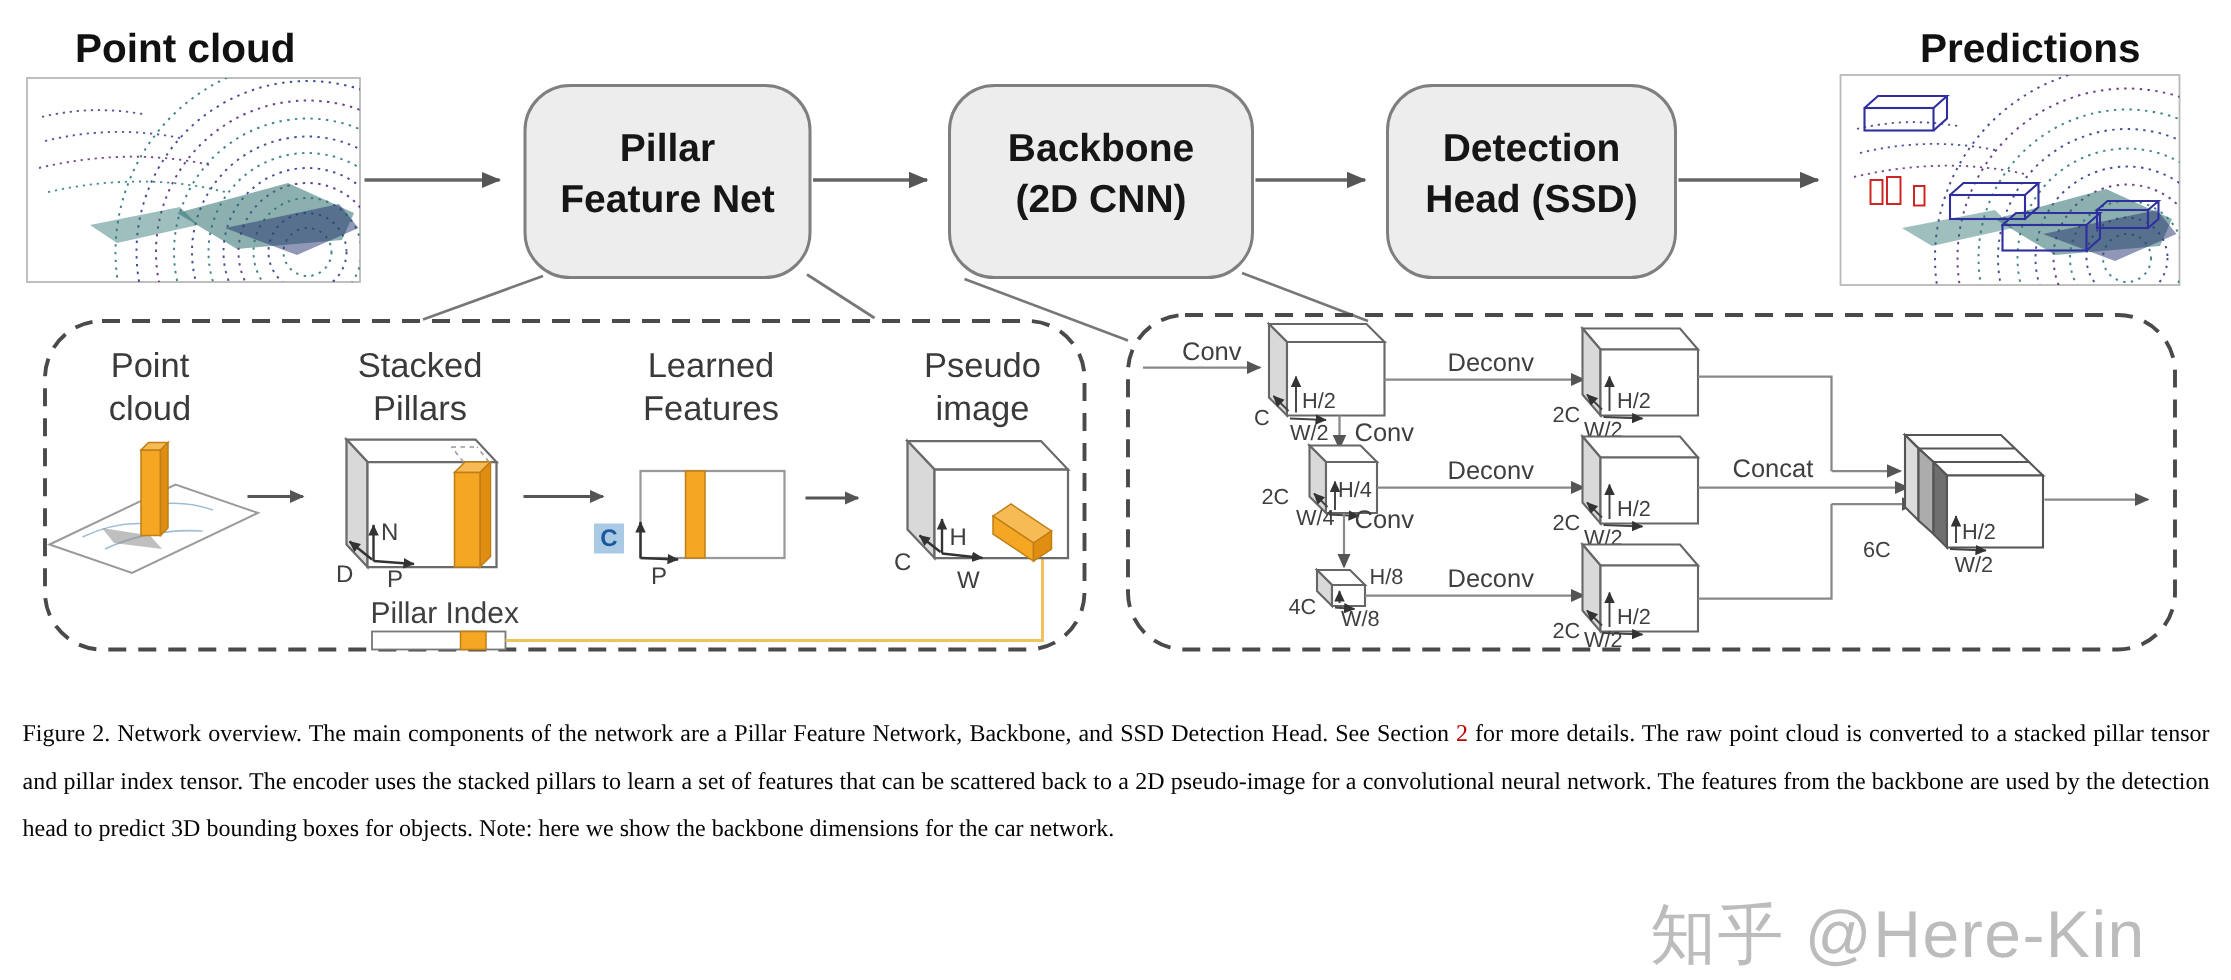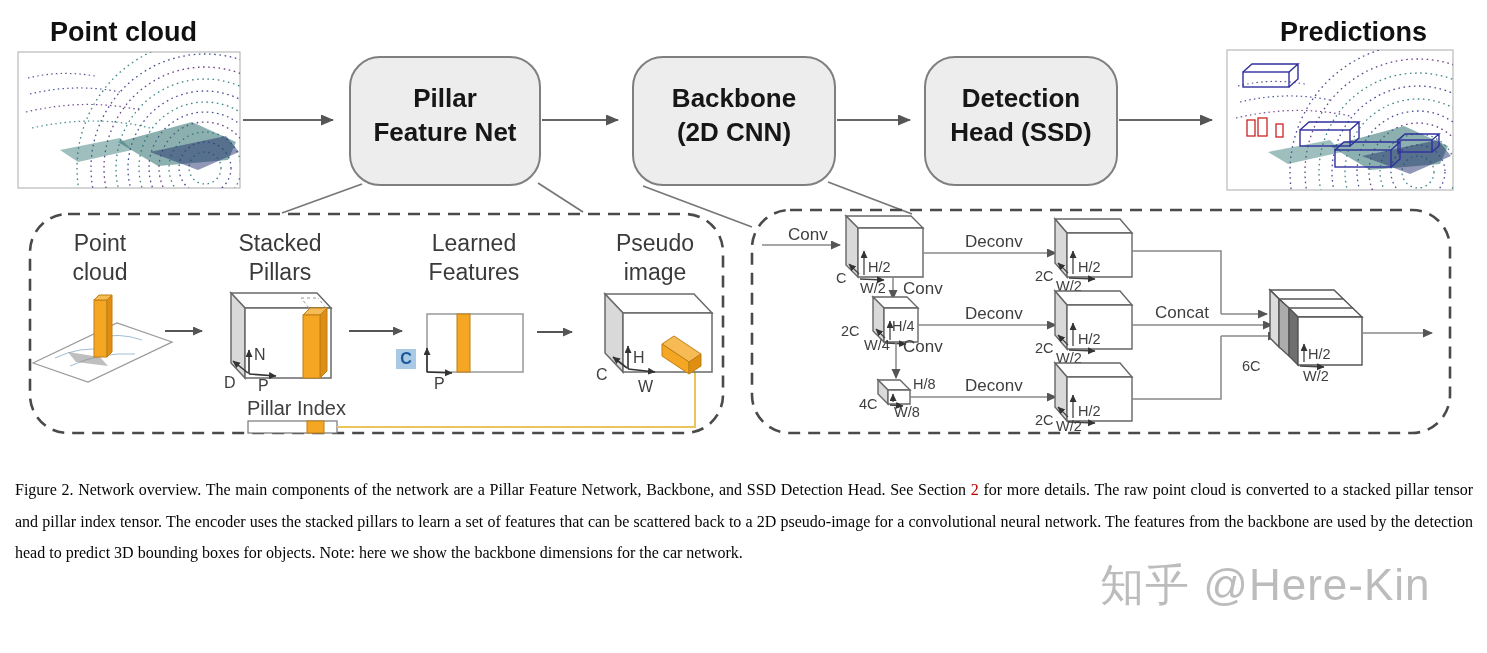--- a/index.html
+++ b/index.html
@@ -12,21 +12,21 @@
   .t-stage{font-size:23px;fill:#3a3a3a;}
   .t-lbl{font-size:20px;fill:#3f3f3f;}
   .t-ax{font-size:16px;fill:#3f3f3f;}
   .t-axc{font-size:16px;font-weight:bold;fill:#19599B;}
   .t-op{font-size:17px;fill:#3f3f3f;}
   .t-dim{font-size:14.5px;fill:#3f3f3f;}
   .caption{position:absolute;left:15px;top:474px;width:1458px;
            font-family:"Liberation Serif",serif;font-size:16px;line-height:31.5px;
            color:#050505;text-align:justify;}
   .seclink{color:#BB0000;text-decoration:none;cursor:pointer;}
-  .watermark{position:absolute;left:1100px;top:556px;font-family:"Liberation Sans",sans-serif;
+  .watermark{position:absolute;left:1100px;top:594px;font-family:"Liberation Sans",sans-serif;
              font-size:44px;color:#8c8c8c;opacity:.58;letter-spacing:1px;white-space:nowrap;
              pointer-events:none;}
 </style>
 </head>
 <body>
 
 <div class="stage">
 
 <svg width="1487" height="470" viewBox="0 0 1487 470">
   <defs>

